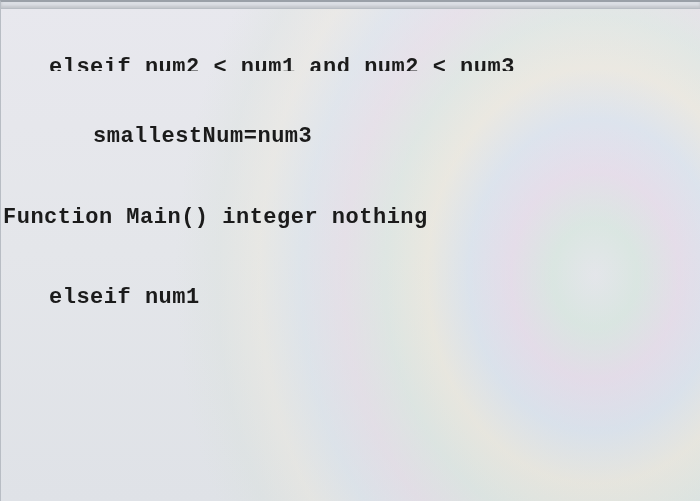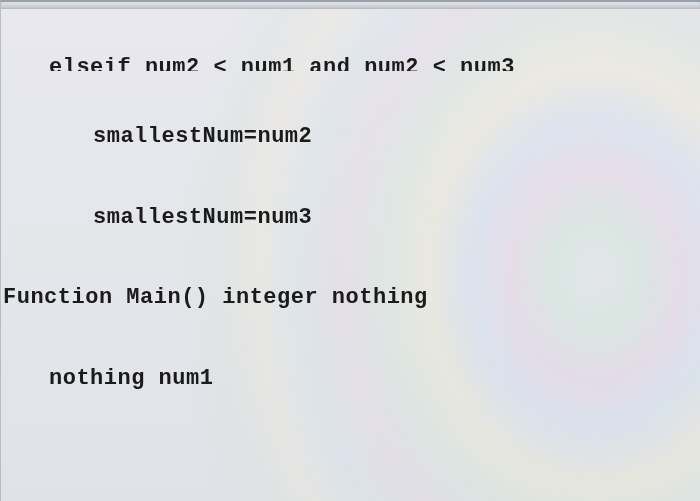--- a/index.html
+++ b/index.html
@@ -60,24 +60,23 @@
     margin-top: -8px;  
   }
 </style>
 </head>
 <body>
 
 <div class="top-cut"></div>
 
 <div class="code">
   <span class="line cutoff indent1">elseif num2 &lt; num1 and num2 &lt; num3</span>
-  <span class="line indent2">smallestNum=num2</span>
   <span class="line indent2">smallestNum=num3</span>
   <span class="line">Function Main() integer nothing</span>
-  <span class="line indent1">nothing num1</span>
+  <span class="line indent1">elseif num1</span>
   
   
   
   
   
   
   
   
   
 </div>

